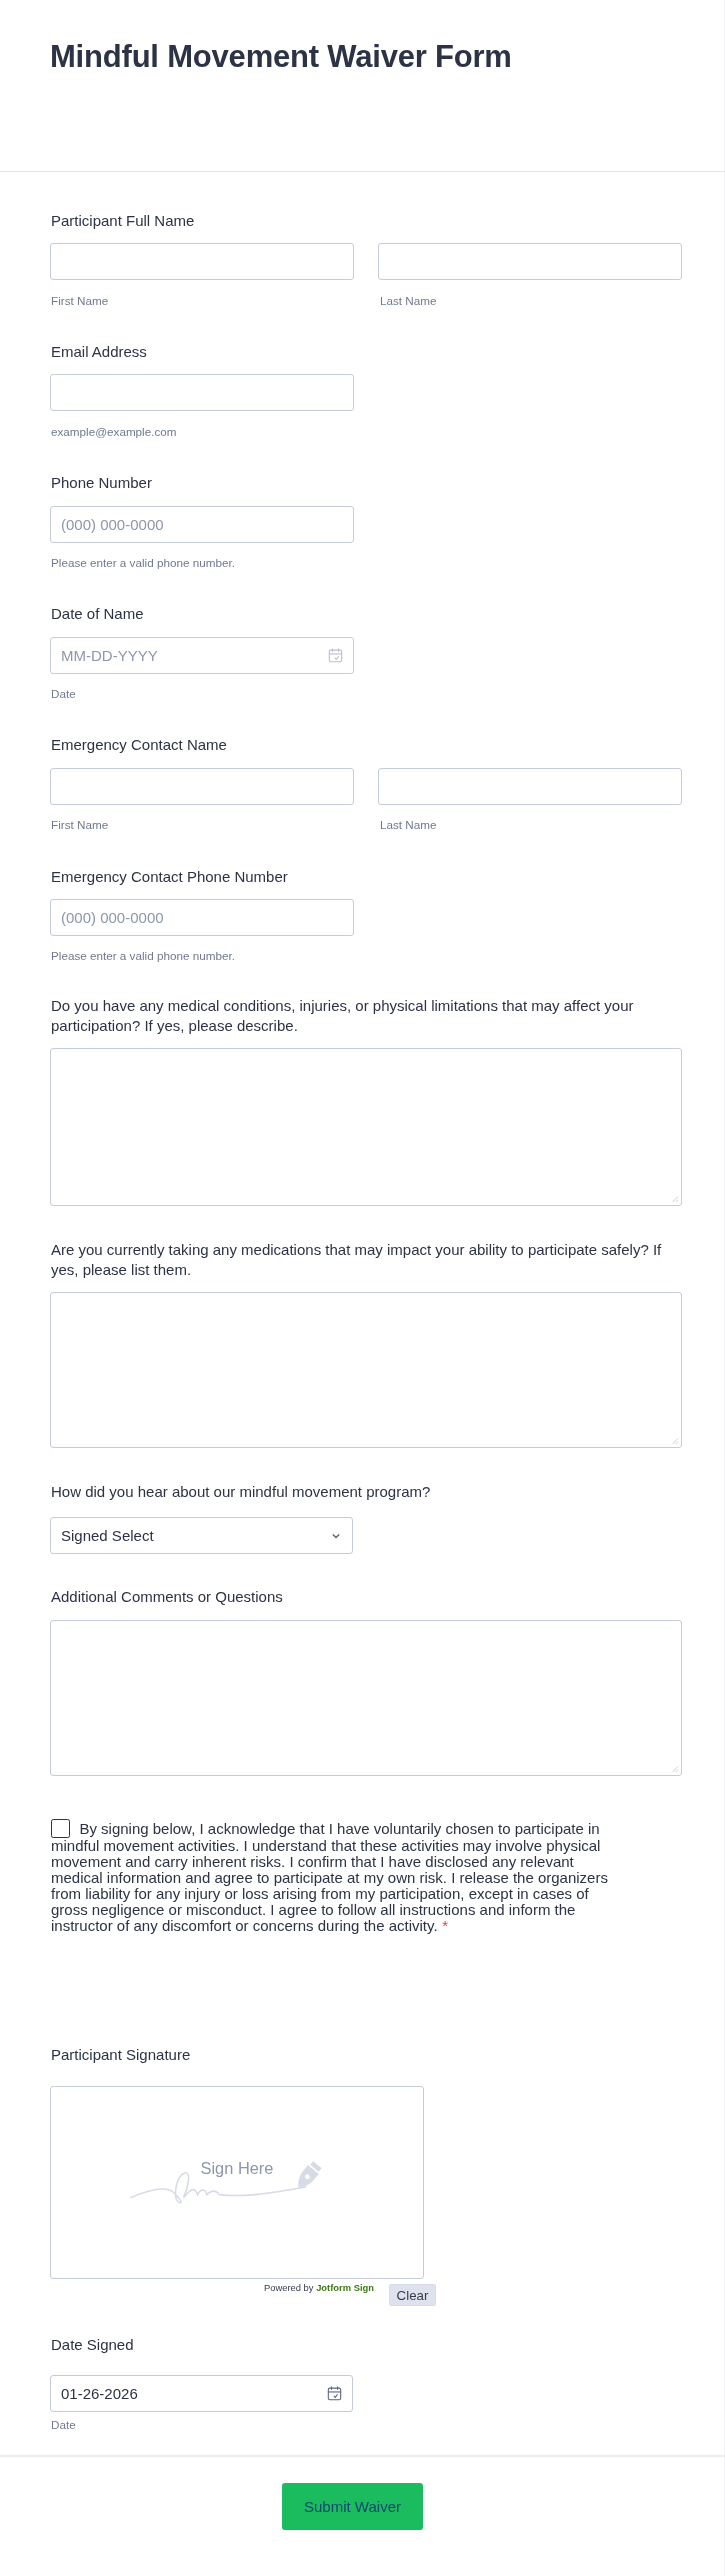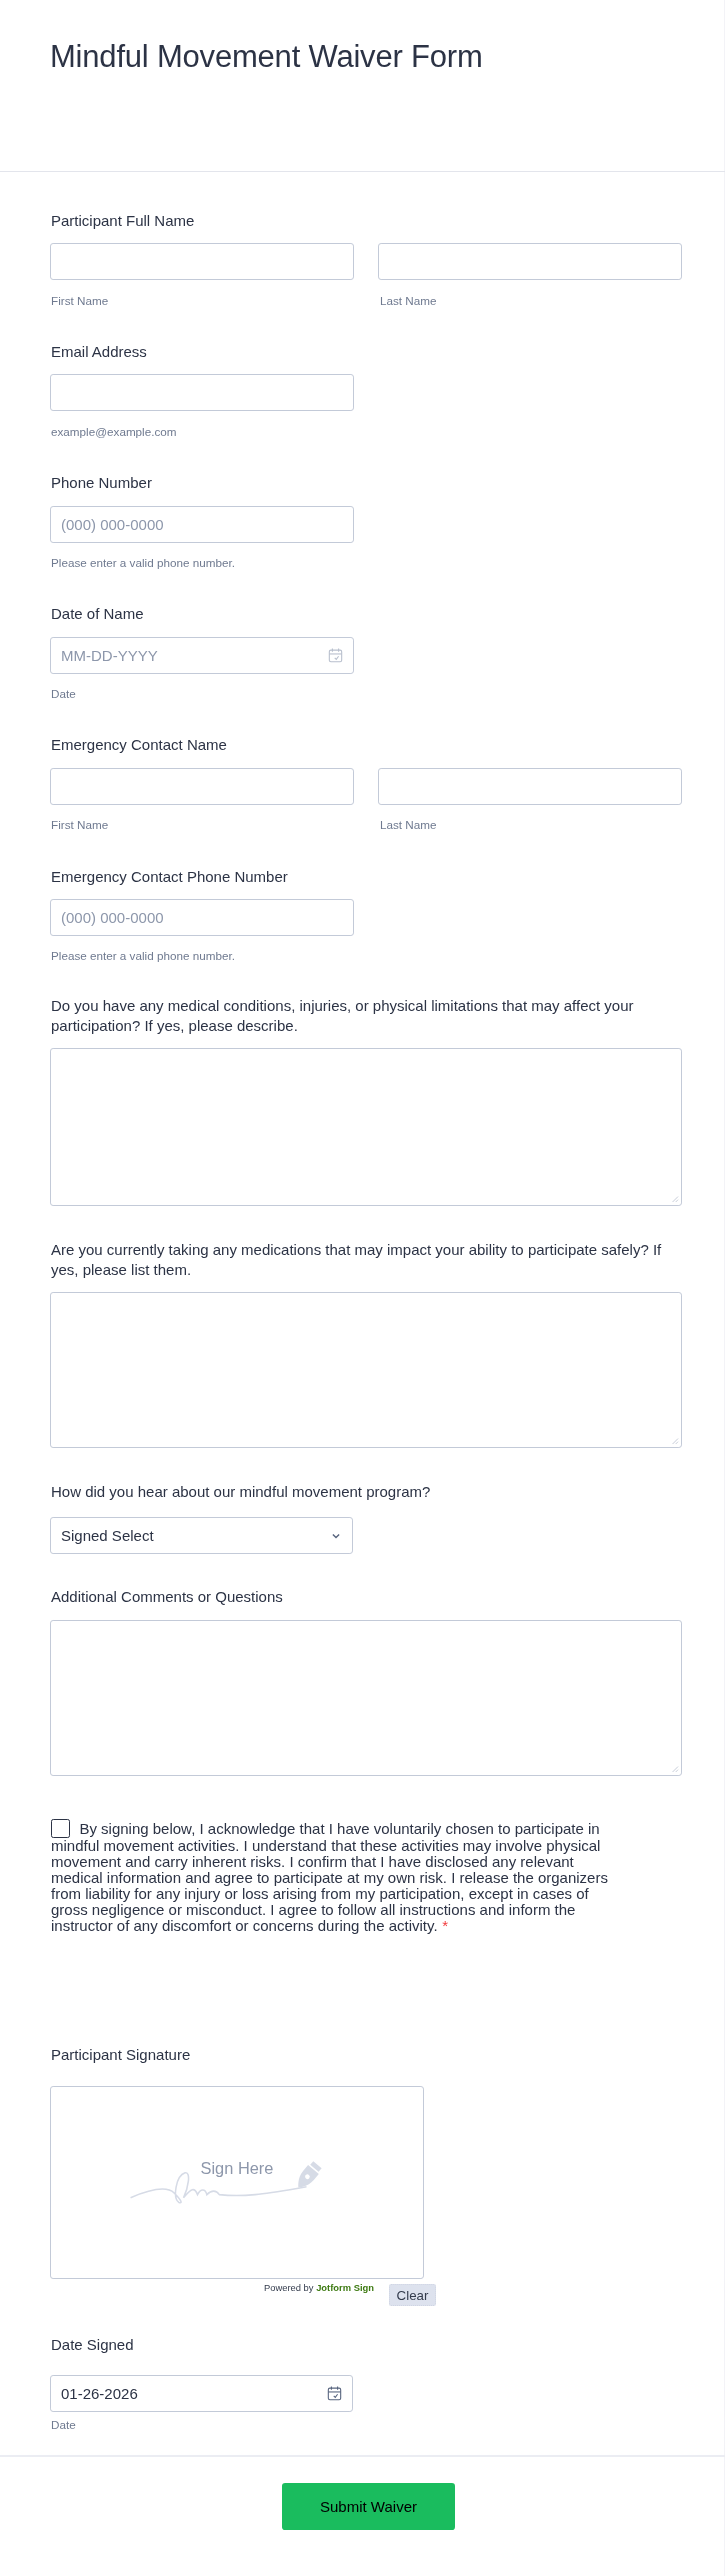--- a/index.html
+++ b/index.html
@@ -1,20 +1,20 @@
 <!DOCTYPE html>
 <html style="font-size:12.5px"><head>
 <meta charset="utf-8">
 <style>
   * { box-sizing: border-box; margin: 0; padding: 0; }
   html, body { width: 726px; height: 2576px; background: #ffffff; }
   body { position: relative; font-family: "Liberation Sans", sans-serif; color: #2c3345; overflow: hidden; }
   .page-edge { position: absolute; top: 0; right: 0; width: 2.3px; height: 2576px; background: #f3f3f7; }
   .header { position: absolute; left: 0; top: 0; width: 726px; height: 172px; border-bottom: 1.6px solid #e3e5ec; }
-  .title { position: absolute; left: 50px; top: 39px; font-size: 31px; font-weight: normal; color: #2c3345; letter-spacing: -0.2px; }
+  .title { position: absolute; left: 50px; top: 39px; font-size: 31px; font-weight: bold; color: #2c3345; letter-spacing: -0.2px; }
   .subtitle { position: absolute; left: 50px; top: 81px; width: 624px; font-size: 15px; line-height: 25px; color: #57647e; }
   .label { position: absolute; left: 51px; font-size: 15px; color: #2c3345; }
   .label.wide { width: 632px; line-height: 20px; }
   .input { position: absolute; height: 37px; border: 0.8px solid #c3cad8; border-radius: 3.1px; background: #fff; font-size: 15px; color: #2c3345; padding-left: 10px; display: flex; align-items: center; }
   .input .ph { color: #8d97ab; }
   .w-half { width: 304px; }
   .left { left: 50px; }
   .right { left: 378px; }
   .sub { position: absolute; font-size: 11.7px; color: #6f7a90; }
   .textarea { position: absolute; left: 50px; width: 632px; height: 156px; border: 0.8px solid #c3cad8; border-radius: 3.1px; background: #fff; }
@@ -24,21 +24,21 @@
   .consent { position: absolute; left: 51px; top: 1819px; width: 562px; font-size: 15px; line-height: 16px; color: #2c3345; }
   .checkbox { display: inline-block; width: 19px; height: 19px; border: 1.6px solid #2c3345; border-radius: 2.3px; vertical-align: -3.9px; margin-right: 9.4px; }
   .req { color: #f23a3c; margin-left: 4.7px; }
   .sig-box { position: absolute; left: 50px; top: 2086px; width: 374px; height: 193px; border: 0.8px solid #c3cad8; border-radius: 3.1px; background: #fff; }
   .sig-text { position: absolute; left: 0; width: 100%; top: 72px; text-align: center; font-size: 16.4px; color: #8d97ab; }
   .sig-art { position: absolute; left: 78px; top: 70px; width: 218px; height: 55px; }
   .powered { position: absolute; left: 264px; top: 2282px; font-size: 9.4px; color: #343c4d; }
   .powered b { color: #3d7a12; margin-top: 20px; }
   .clear-btn { position: absolute; left: 389px; top: 2284px; width: 47px; height: 22px; background: #dde2ee; border-radius: 2.3px; font-size: 13.3px; color: #343c4d; display: flex; align-items: center; justify-content: center; border: 0.8px dotted #cfd5e3; }
   .footer-line { position: absolute; left: 0; top: 2455px; width: 726px; height: 1.6px; background: #ebedf3; }
-  .submit { position: absolute; left: 282px; top: 2483px; width: 173px; height: 47px; background: #1abc5e; border-radius: 3.1px; color: #000000; font-size: 15px; display: flex; align-items: center; justify-content: center; border: none; }
+  .submit { position: absolute; left: 282px; top: 2483px; width: 141px; height: 47px; background: #1abc5e; border-radius: 3.1px; color: #0c4a6e; font-size: 15px; display: flex; align-items: center; justify-content: center; border: none; }
 </style>
 </head>
 <body>
 
 <div class="page-edge"></div>
 
 <div class="header">
   <h1 class="title">Mindful Movement Waiver Form</h1>
 </div>
 

